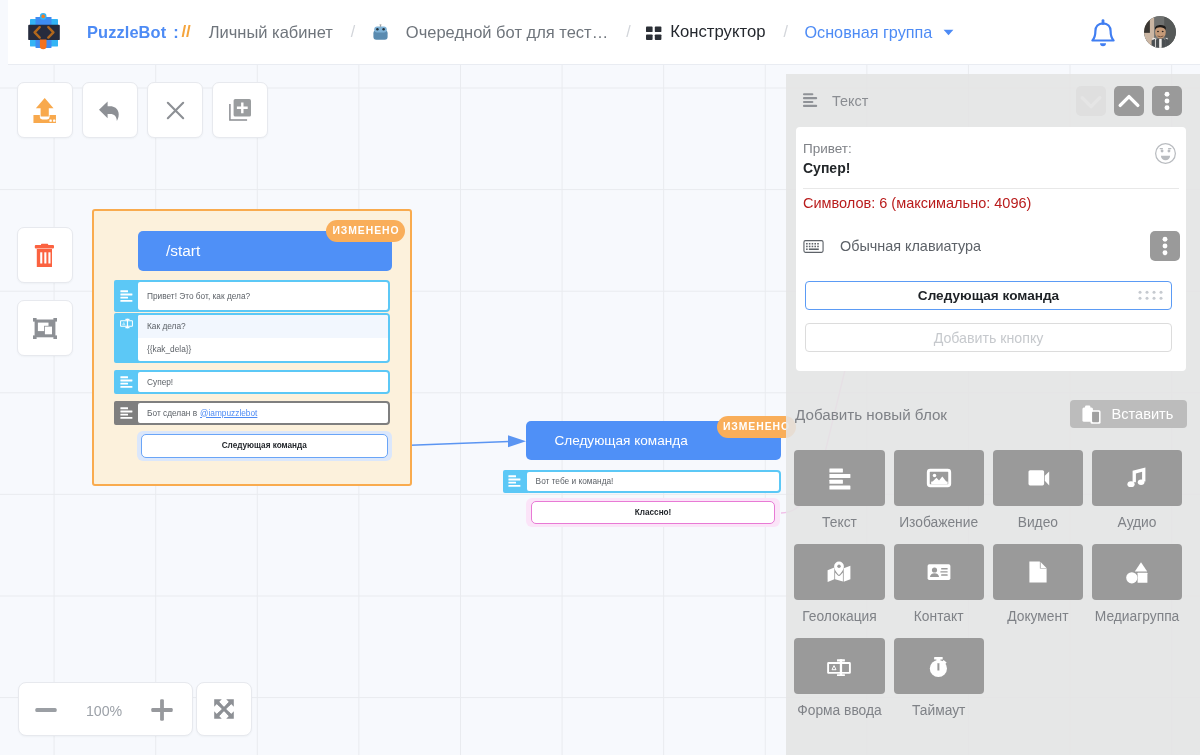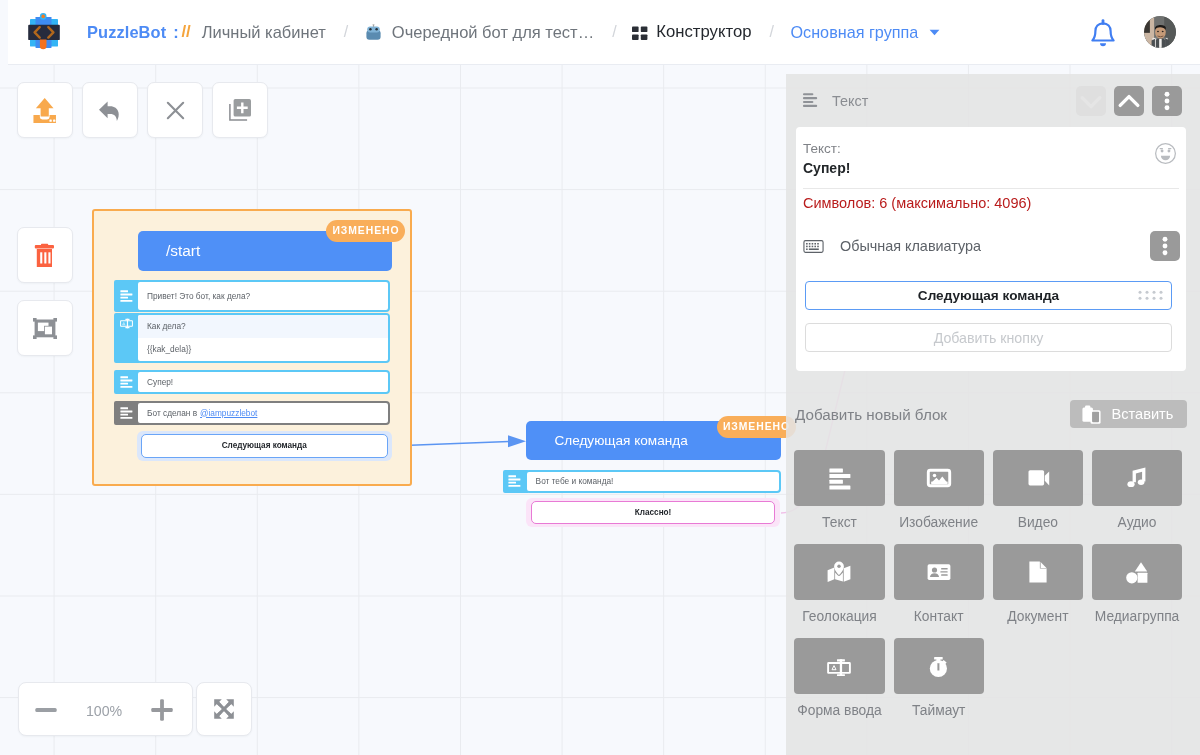--- a/index.html
+++ b/index.html
@@ -19,21 +19,21 @@
     background: #ffffff; border-bottom: 1px solid #e9ecf2;
     display: flex; align-items: center; z-index: 60;
   }
   .logo { margin-left: 15px; width: 42px; height: 42px; flex: none; line-height: 0; }
   .brand {
     margin-left: 22px; font-size: 16.4px; font-weight: bold; color: #4d8bf5;
     letter-spacing: 0.1px;
   }
   .brand-colon { color: #4d8bf5; font-weight: bold; font-size: 16.4px; margin-left: 7px;}
   .brand-slash { color: #f5a43c; font-weight: bold; font-size: 16.8px; margin-left: 2.7px;}
-  .crumb { font-size: 16.5px; color: #6f757c; margin-left: 11px; white-space: nowrap;}
+  .crumb { font-size: 16.5px; color: #6f757c; margin-left: 18px; white-space: nowrap;}
   .crumb-sep { font-size: 16px; color: #d2d5da; margin-left: 18px; }
   .crumb-blue { font-size: 16.2px; color: #4d8bf5; margin-left: 16.6px; }
   .crumb-dark { font-size: 16.7px; color: #24282e; margin-left: 8.2px; }
   .bot-emoji { margin-left: 15.5px; width: 17px; height: 17px; display:block; line-height:0;}
   .grid-ico { margin-left: 15.5px; width: 16px; height: 15px; display:block; line-height:0;}
   .caret-down { margin-left: 10.5px; width: 12px; height: 7px; display:block; line-height:0;}
   .topbar-right { margin-left: auto; display: flex; align-items: center; }
   .bell { width: 28px; height: 29px; display:block; line-height:0; margin-top: 3px;}
   .avatar {
     margin-left: 27.5px; margin-right: 32px; width: 32px; height: 32px; border-radius: 50%;
@@ -486,21 +486,21 @@
           <svg viewBox="0 0 30 30" width="30" height="30">
             <circle cx="15" cy="8.2" r="2.45" fill="#fff"></circle>
               <circle cx="15" cy="15" r="2.45" fill="#fff"></circle>
               <circle cx="15" cy="21.8" r="2.45" fill="#fff"></circle>
           </svg>
         </span>
       </span>
     </div>
 
     <div class="panel-card" data-name="panel-body-card">
-      <div class="pc-label" data-name="text-field-label">Текст:</div>
+      <div class="pc-label" data-name="text-field-label">Привет:</div>
       <div class="pc-value" data-name="text-field-value">Супер!</div>
       <span class="emoji-btn" data-name="emoji-picker-icon">
         <svg viewBox="0 0 24 24" width="23" height="23">
           <circle cx="12" cy="12" r="10.3" fill="none" stroke="#b9bcc0" stroke-width="1.3"></circle>
           <circle cx="8.4" cy="9.4" r="1.5" fill="#b9bcc0"></circle>
           <circle cx="15.6" cy="9.4" r="1.5" fill="#b9bcc0"></circle>
           <path d="M7.2 14.3 h9.6 a4.8 4.8 0 0 1 -9.6 0 Z" fill="#b9bcc0"></path>
           <rect x="5.8" y="6.2" width="3.6" height="1.3" rx="0.6" fill="#b9bcc0"></rect>
           <rect x="14.6" y="6.2" width="3.6" height="1.3" rx="0.6" fill="#b9bcc0"></rect>
         </svg>

